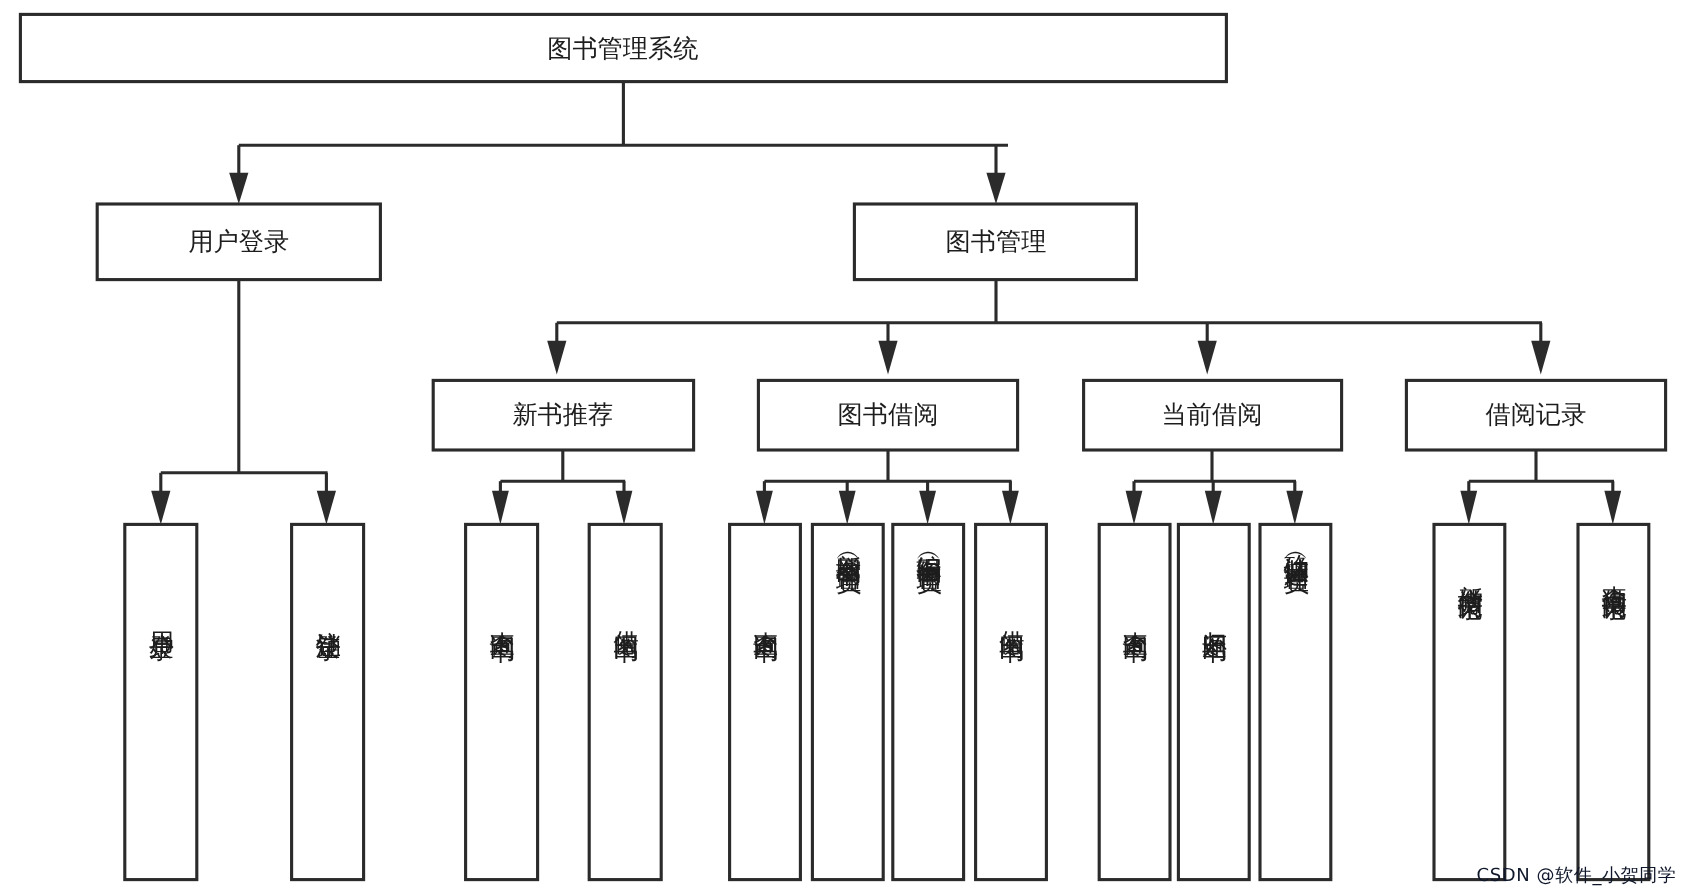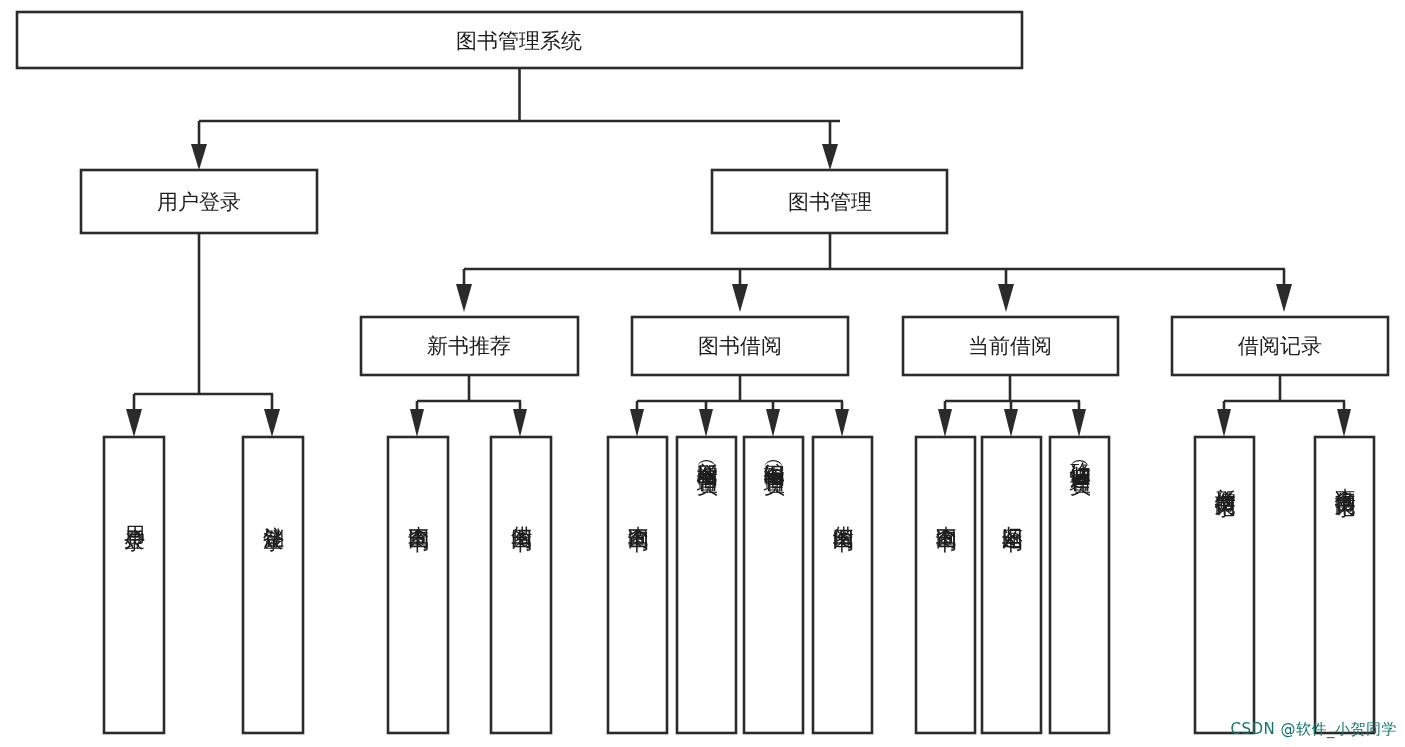--- a/index.html
+++ b/index.html
@@ -66,21 +66,21 @@
     letter-spacing: 2px;
     white-space: nowrap;
     text-align: center;
   }
   .watermark {
     position: absolute;
     right: 8px;
     bottom: 8px;
     font-family: "DejaVu Sans", "Liberation Sans", sans-serif;
     font-size: 15px;
-    color: #0f766e;
+    color: #0f172a;
     letter-spacing: 0.5px;
     white-space: nowrap;
     pointer-events: none;
   }
 </style>
 </head>
 <body>
 
 <div id="diagram-root">
 

